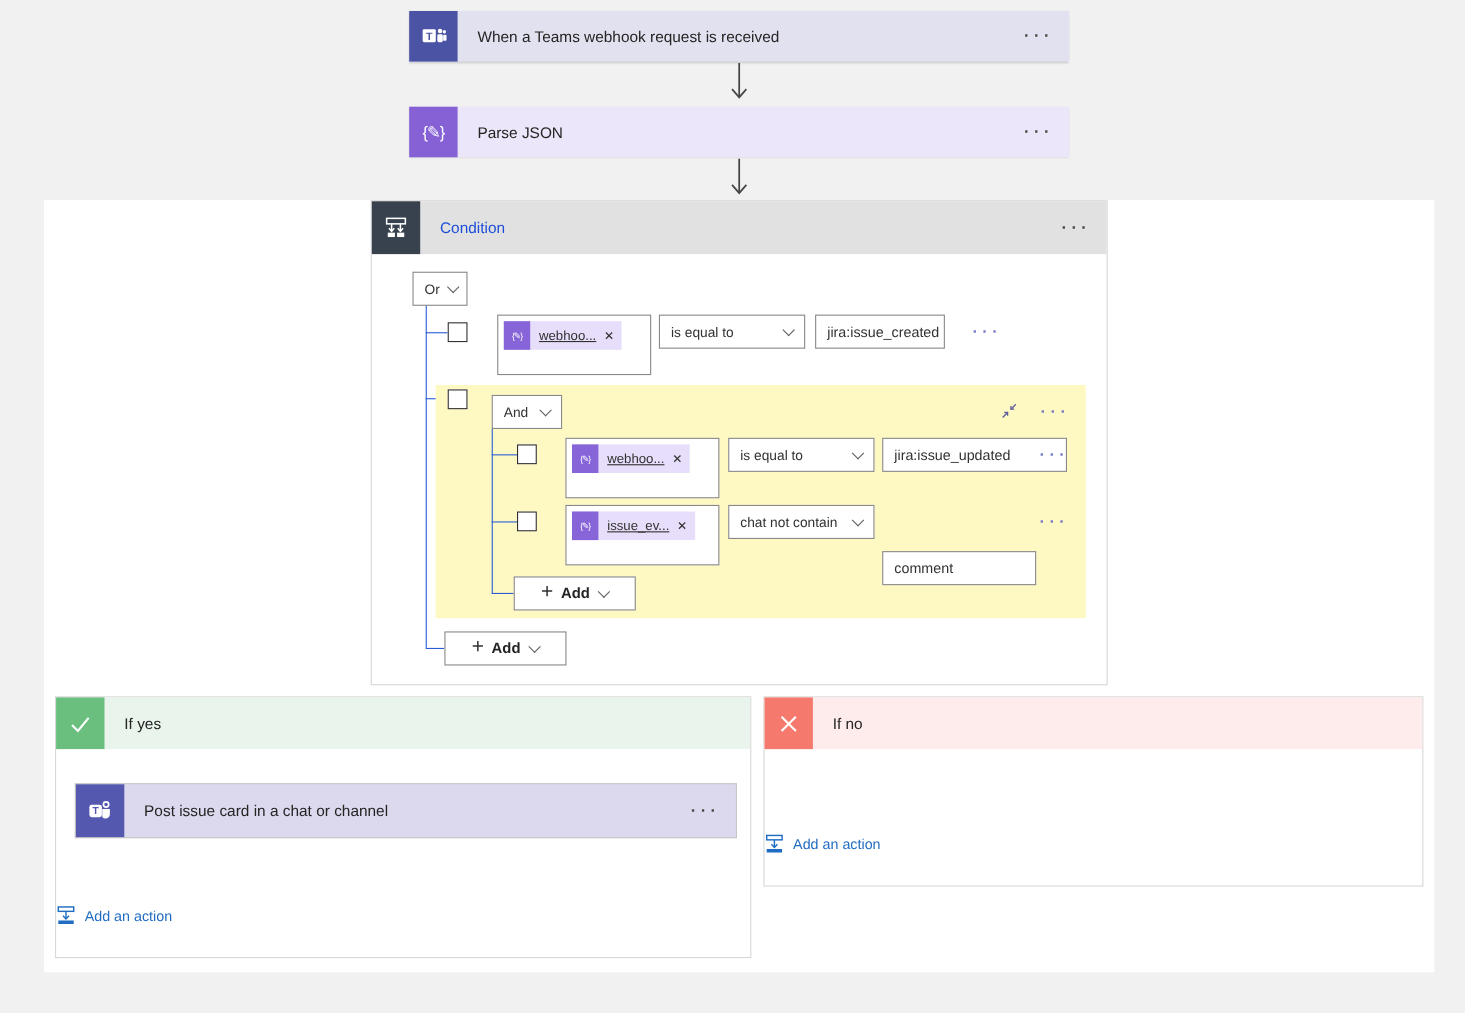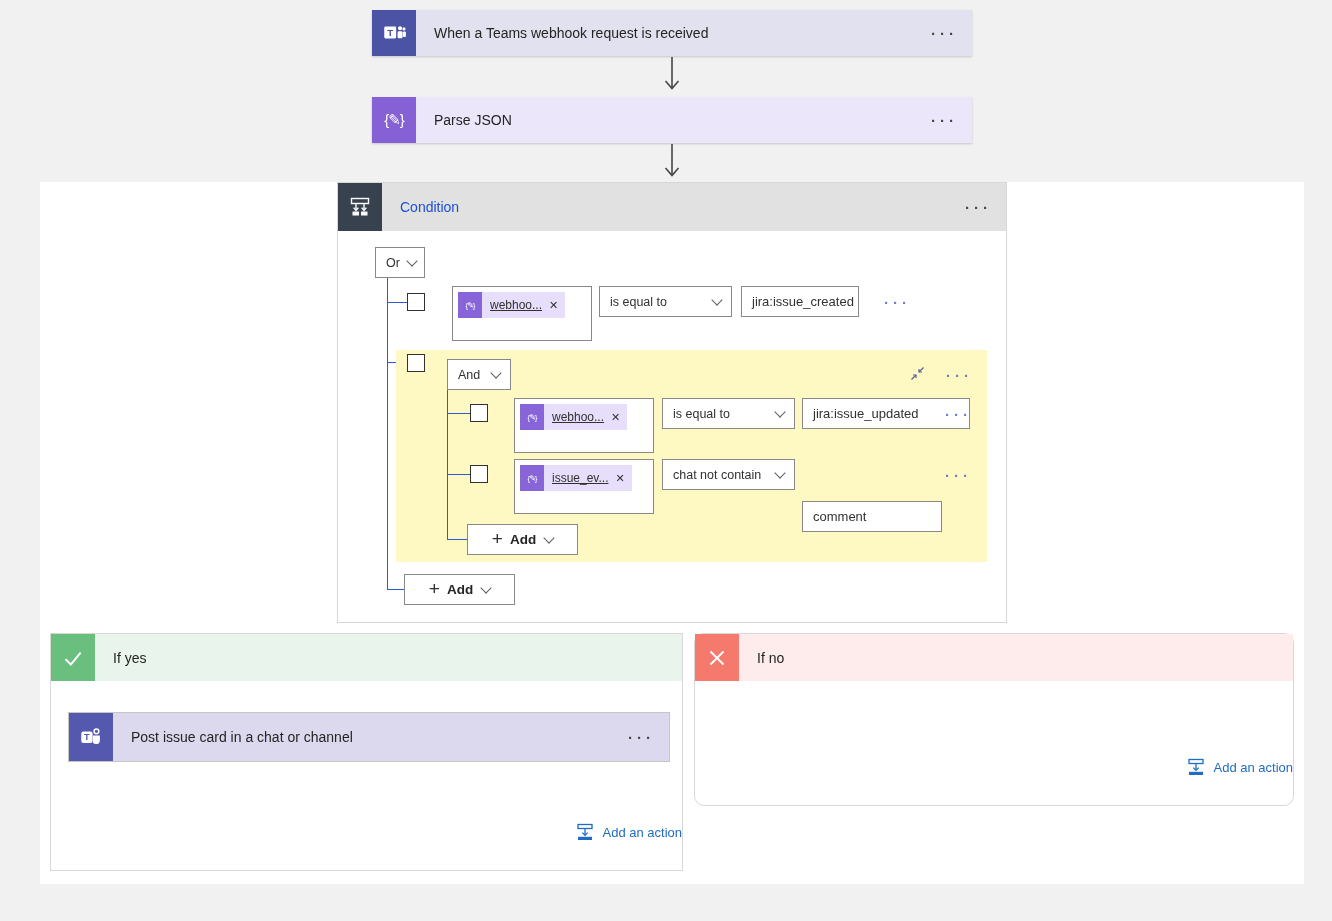--- a/index.html
+++ b/index.html
@@ -47,21 +47,21 @@
   .add-label{font-size:13.5px;font-weight:bold;color:#252423;text-align:center;}
   .icon-btn{position:absolute;cursor:pointer;line-height:0;}
 
   
   .branch-card{position:absolute;background:#fff;border:1px solid #d8d8d8;box-sizing:border-box;}
   .branch-header{position:absolute;left:0;top:0;width:100%;height:47px;display:flex;align-items:center;}
   .branch-header .bicon{width:44px;height:47px;display:flex;align-items:center;justify-content:center;flex:0 0 44px;}
   .branch-header .btitle{margin-left:18px;font-size:14px;color:#252423;}
   .yes-header{background:#e9f5ec;}
   .no-header{background:#fdeceb;}
-  .add-action{position:absolute;left:0;width:100%;display:flex;align-items:center;justify-content:flex-end;gap:8px;color:#1f6cc2;font-size:13px;cursor:pointer;}
+  .add-action{position:absolute;left:0;width:100%;display:flex;align-items:center;justify-content:flex-start;gap:8px;color:#1f6cc2;font-size:13px;cursor:pointer;}
   .action-card-border{border:1px solid #c8c6c4;box-shadow:none;}
 </style>
 </head>
 <body>
 
 <div id="stage">
 
   <div class="canvas"></div>
 
   <div class="flow-card" style="left:372px;top:10px;width:600px;height:46px;background:#e2e1f0;">
@@ -237,21 +237,21 @@
       <svg width="18" height="18" viewBox="0 0 18 18">
         <rect x="2" y="1.5" width="14" height="4" fill="none" stroke="#1f6cc2" stroke-width="1.3"></rect>
         <line x1="9" y1="5.5" x2="9" y2="12" stroke="#1f6cc2" stroke-width="1.3"></line>
         <path d="M6.3,9.6 L9,12.4 L11.7,9.6" fill="none" stroke="#1f6cc2" stroke-width="1.3"></path>
         <rect x="2" y="13.8" width="14" height="3.2" fill="#1f6cc2"></rect>
       </svg>
       <span>Add an action</span>
     </div>
   </div>
 
-  <div class="branch-card" style="left:694px;top:633px;width:600px;height:173px;border-radius:10px;">
+  <div class="branch-card" style="left:694px;top:633px;width:600px;height:173px;">
     <div class="branch-header no-header">
       <div class="bicon" style="background:#f5796d;">
         <svg width="26" height="26" viewBox="0 0 24 24">
           <line x1="6" y1="6" x2="18" y2="18" stroke="#fff" stroke-width="1.8"></line>
           <line x1="18" y1="6" x2="6" y2="18" stroke="#fff" stroke-width="1.8"></line>
         </svg>
       </div>
       <div class="btitle">If no</div>
     </div>
 

